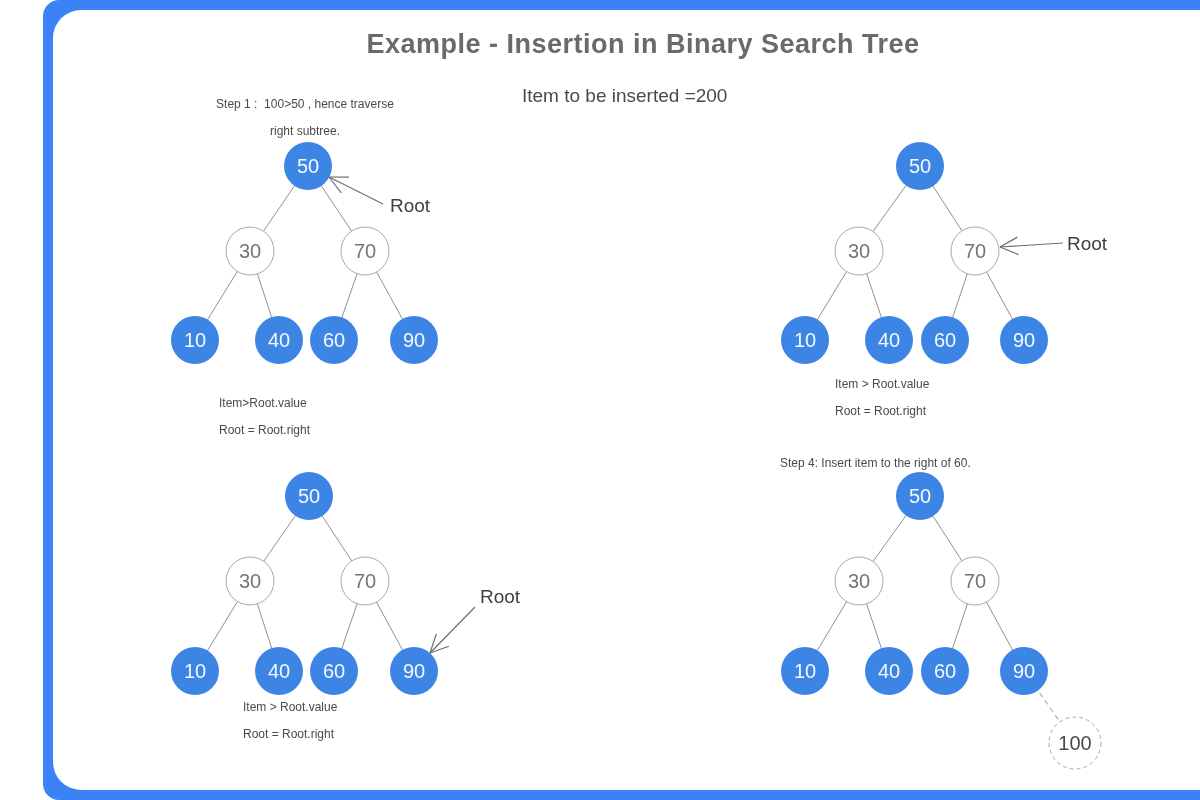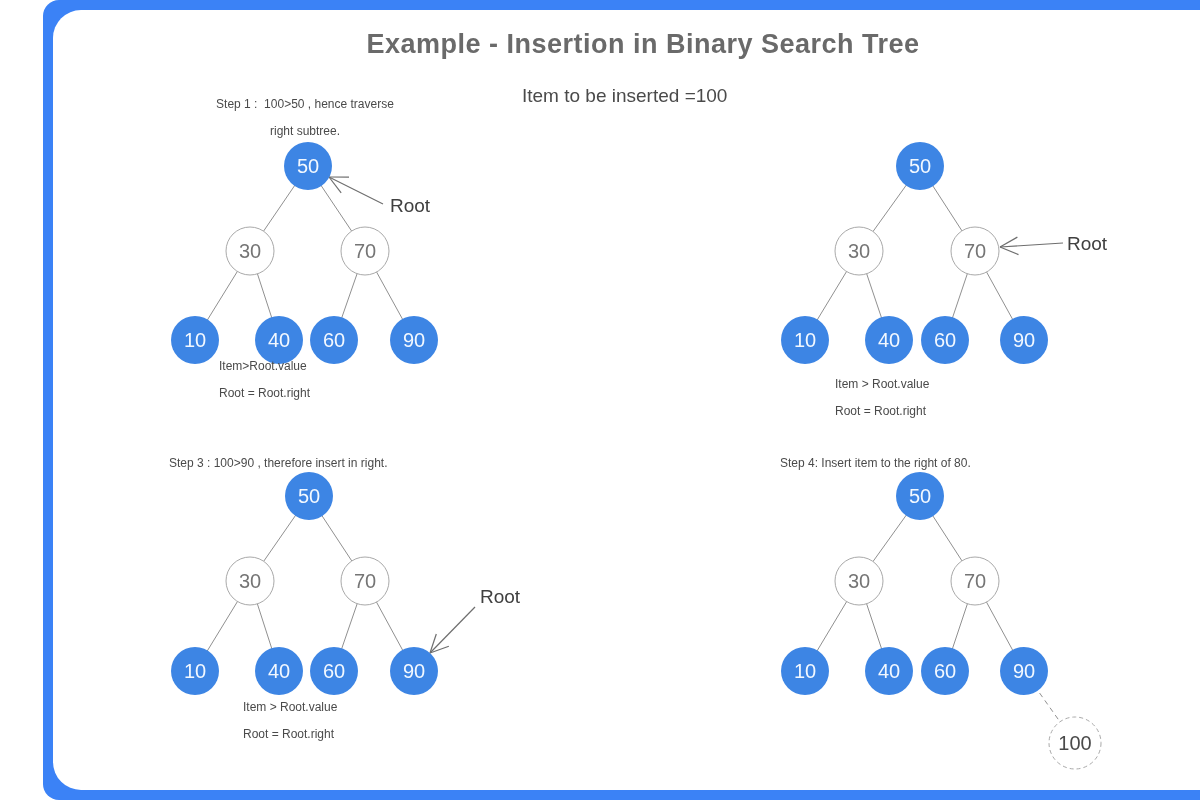--- a/index.html
+++ b/index.html
@@ -7,39 +7,38 @@
          font-family:"Liberation Sans", sans-serif;margin-left:43px;}
   .panel{position:absolute;left:10px;top:10px;right:10px;bottom:10px;background:#ffffff;border-radius:28px;}
   .title{position:absolute;left:0;top:29px;width:1200px;margin:0;text-align:center;
          font-size:27px;font-weight:bold;color:#6a6a6a;letter-spacing:0.5px;}
   .note{position:absolute;left:479px;top:85px;font-size:19px;color:#4a4a4a;}
   .caption,.annotation{position:absolute;font-size:12px;color:#4a4a4a;line-height:27px;white-space:pre-wrap;}
   .cap1{left:92px;top:91px;width:340px;text-align:center;}
   .cap2{left:742px;top:89px;}
   .cap3{left:126px;top:450px;}
   .cap4{left:737px;top:450px;}
-  .ann1{left:176px;top:353px;}
+  .ann1{left:176px;top:390px;}
   .ann2{left:792px;top:371px;}
   .ann3{left:200px;top:694px;}
   svg.tree{position:absolute;overflow:visible;}
   svg text{font-family:"Liberation Sans", sans-serif;}
 </style>
 </head>
 <body>
 
 <div class="stage">
   <div class="panel"></div>
 
   <h1 class="title">Example - Insertion in Binary Search Tree</h1>
-  <div class="note">Item to be inserted =100</div>
+  <div class="note">Item to be inserted =200</div>
 
   <div class="caption cap1">Step 1 :  100&gt;50 , hence traverse
 right subtree.</div>
-  <div class="caption cap3">Step 3 : 100&gt;90 , therefore insert in right.</div>
-  <div class="caption cap4">Step 4: Insert item to the right of 80.</div>
+  <div class="caption cap4">Step 4: Insert item to the right of 60.</div>
 
   <svg class="tree" width="380" height="245" viewBox="0 0 380 245" style="left: 100px; top: 133px;">
       <line x1="165" y1="33" x2="107" y2="118" stroke="#909090" stroke-width="1"></line>
       <line x1="165" y1="33" x2="222" y2="118" stroke="#909090" stroke-width="1"></line>
       <line x1="107" y1="118" x2="52" y2="207" stroke="#909090" stroke-width="1"></line>
       <line x1="107" y1="118" x2="136" y2="207" stroke="#909090" stroke-width="1"></line>
       <line x1="222" y1="118" x2="191" y2="207" stroke="#909090" stroke-width="1"></line>
       <line x1="222" y1="118" x2="271" y2="207" stroke="#909090" stroke-width="1"></line>
       <line x1="240" y1="71" x2="186" y2="44" stroke="#6e6e6e" stroke-width="1.2"></line>
       <line x1="186" y1="44" x2="198.15720594799657" y2="59.880879809947444" stroke="#6e6e6e" stroke-width="1.2"></line>

